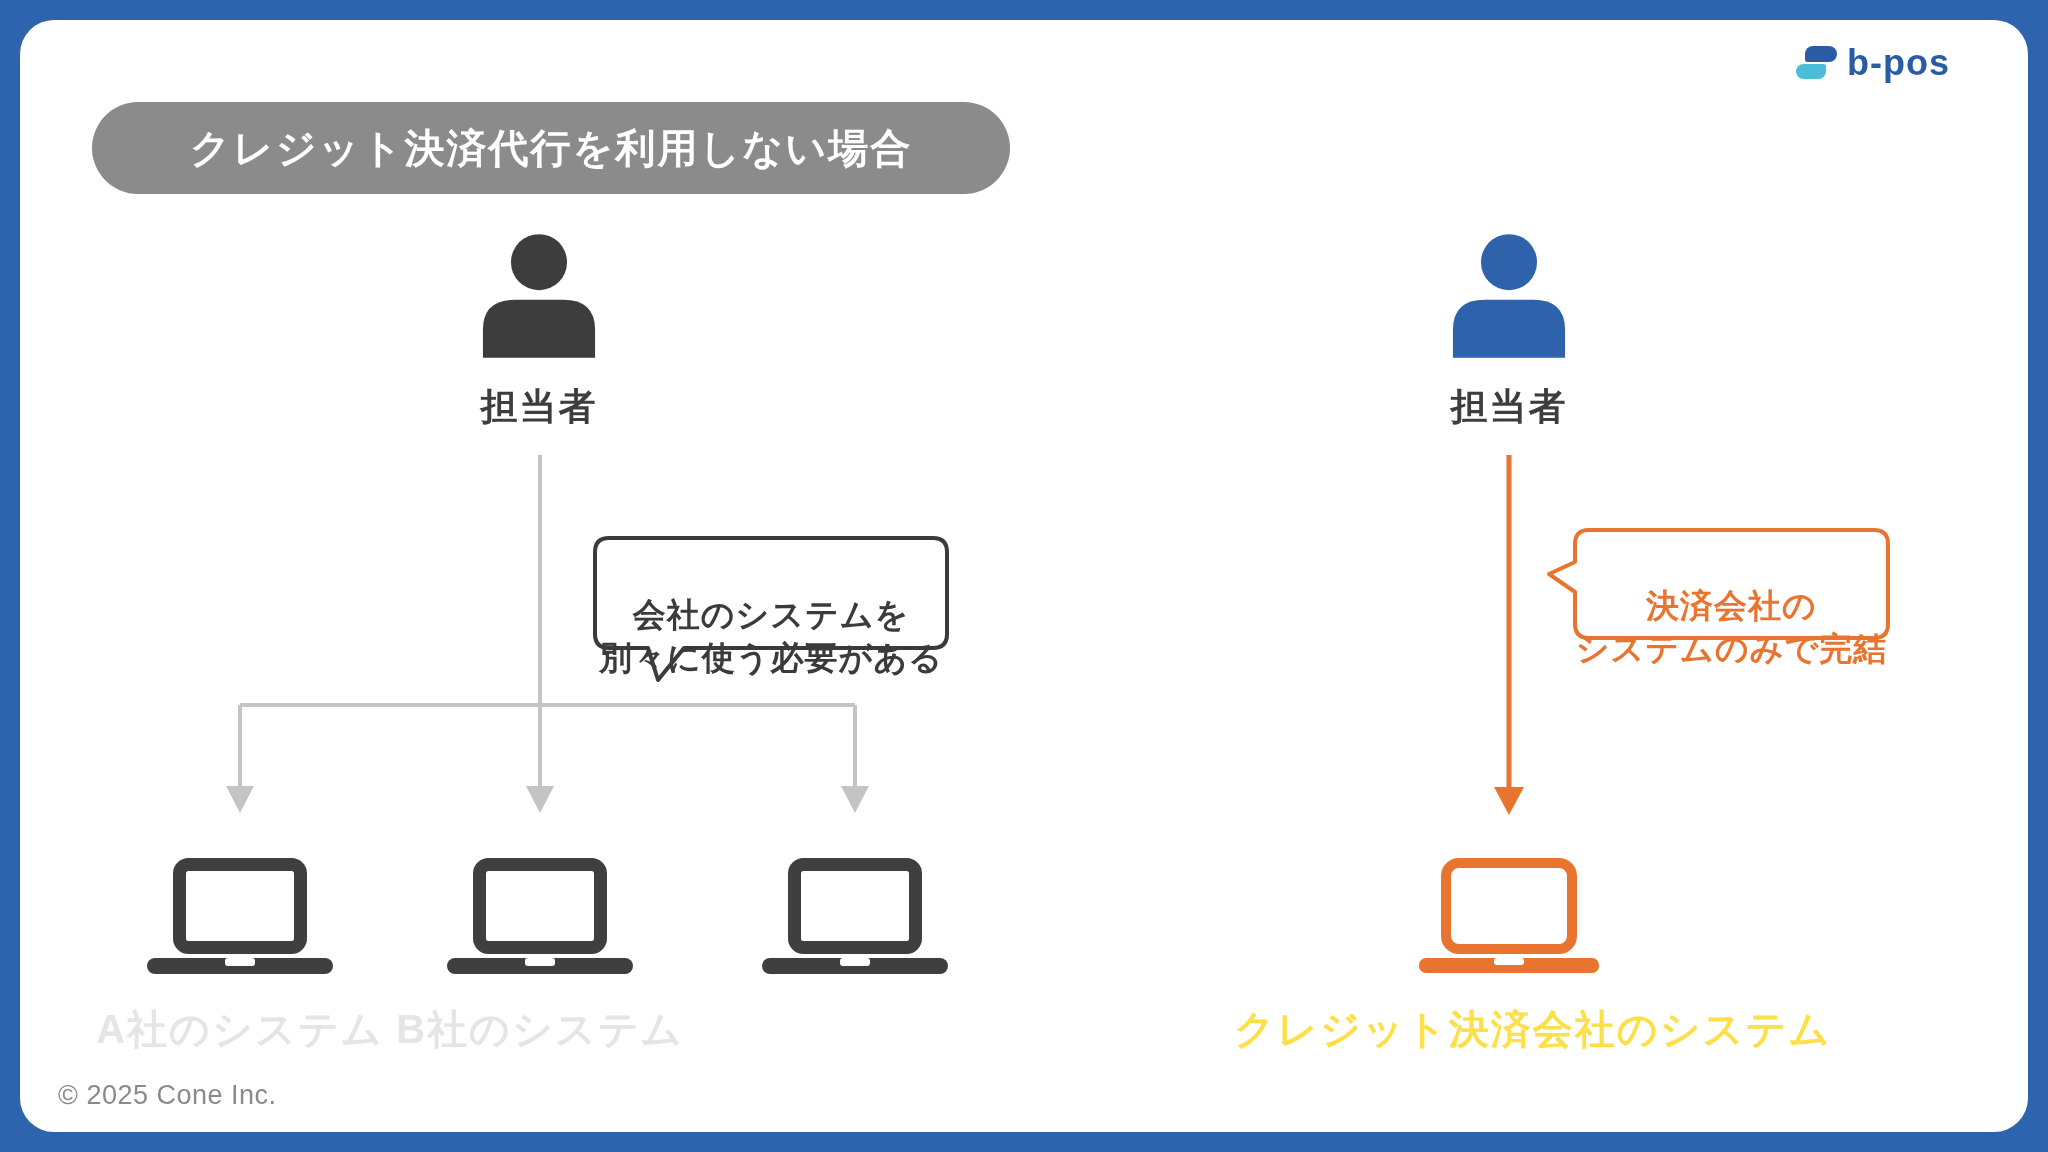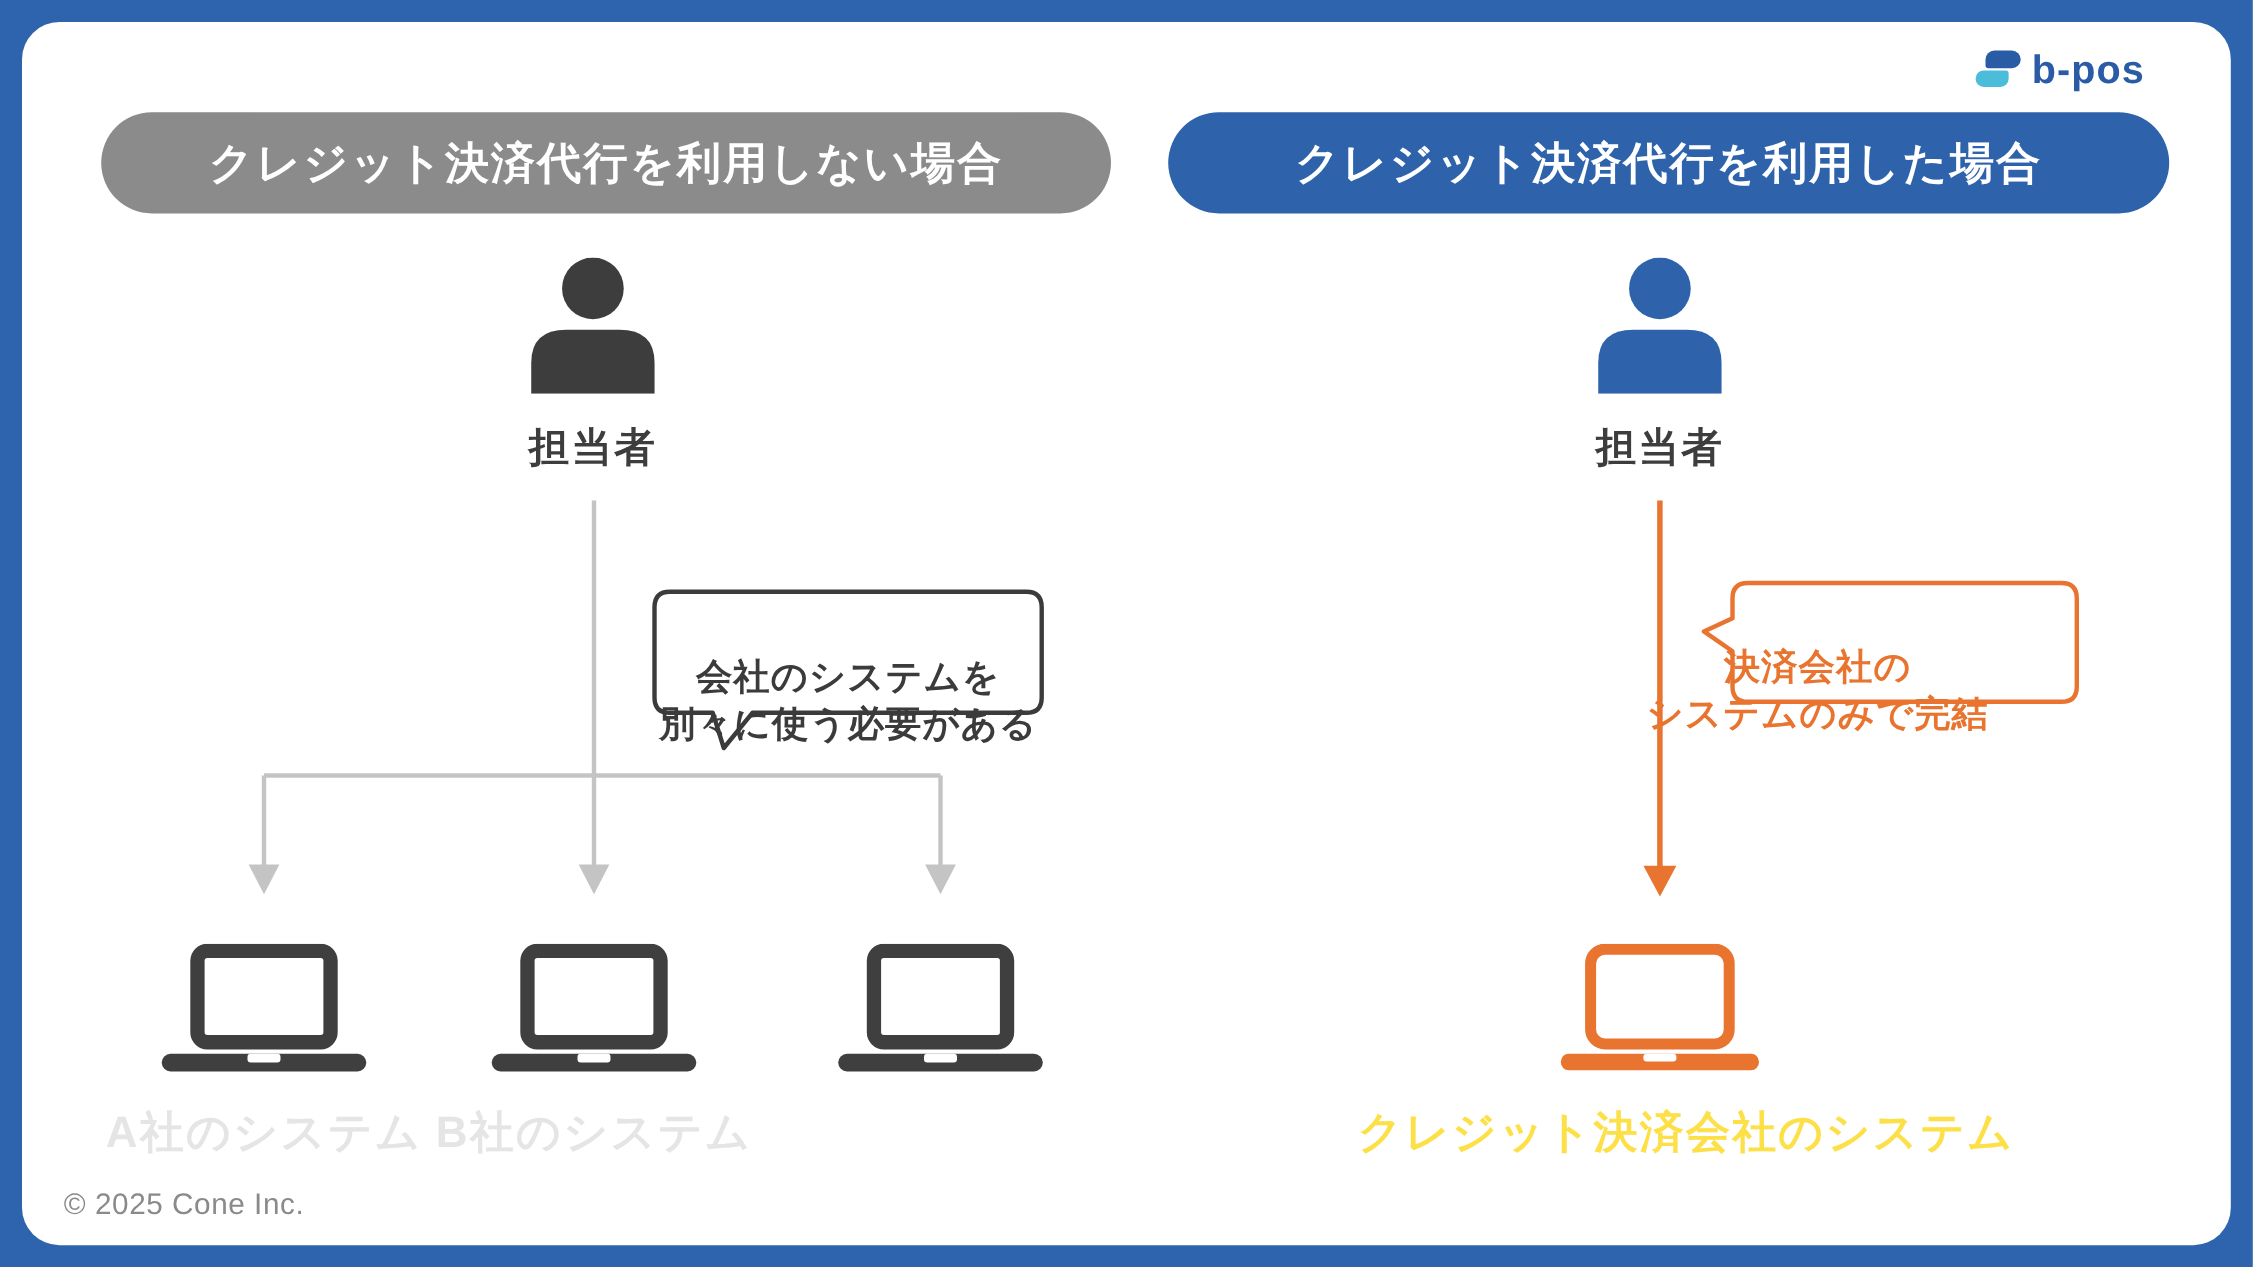--- a/index.html
+++ b/index.html
@@ -48,21 +48,21 @@
   .overlay{position:absolute;left:0;top:0;width:2048px;height:1152px;pointer-events:none;}
 
   .bubble-text{
     position:absolute;display:flex;flex-direction:column;
     align-items:center;justify-content:center;
     font-weight:bold;font-size:33px;line-height:43px;letter-spacing:1px;
     text-align:center;
     margin-top:43px;
   }
   .bubble-text-left{left:595px;top:538px;width:352px;height:110px;color:#3b3b3b;}
-  .bubble-text-right{left:1496px;top:530px;width:313px;height:108px;color:#e8742f;}
+  .bubble-text-right{left:1575px;top:530px;width:313px;height:108px;color:#e8742f;}
 
   .laptop{position:absolute;top:858px;width:190px;height:118px;}
   .laptop-a{left:145px;color:#3f3f3f;}
   .laptop-b{left:445px;color:#3f3f3f;}
   .laptop-c{left:760px;color:#3f3f3f;}
   .laptop-orange{left:1414px;color:#e8742f;}
 
   .system-label{
     position:absolute;top:1002px;text-align:center;
     font-size:40px;font-weight:bold;color:#e5e5e5;letter-spacing:2px;white-space:nowrap;
@@ -79,23 +79,20 @@
 </style>
 </head>
 <body>
 
 <div class="canvas">
 
   <div class="panel"></div>
 
   <div class="pill pill-gray">
     <span>クレジット決済代行を利用しない場合</span>
-  </div>
-  <div class="pill pill-blue">
-    <span>クレジット決済代行を利用した場合</span>
   </div>
 
   <div class="logo">
     <div class="logo-icon">
       <div class="logo-cap-top"></div>
       <div class="logo-cap-bottom"></div>
     </div>
     <div class="logo-text">b-pos</div>
   </div>
 

